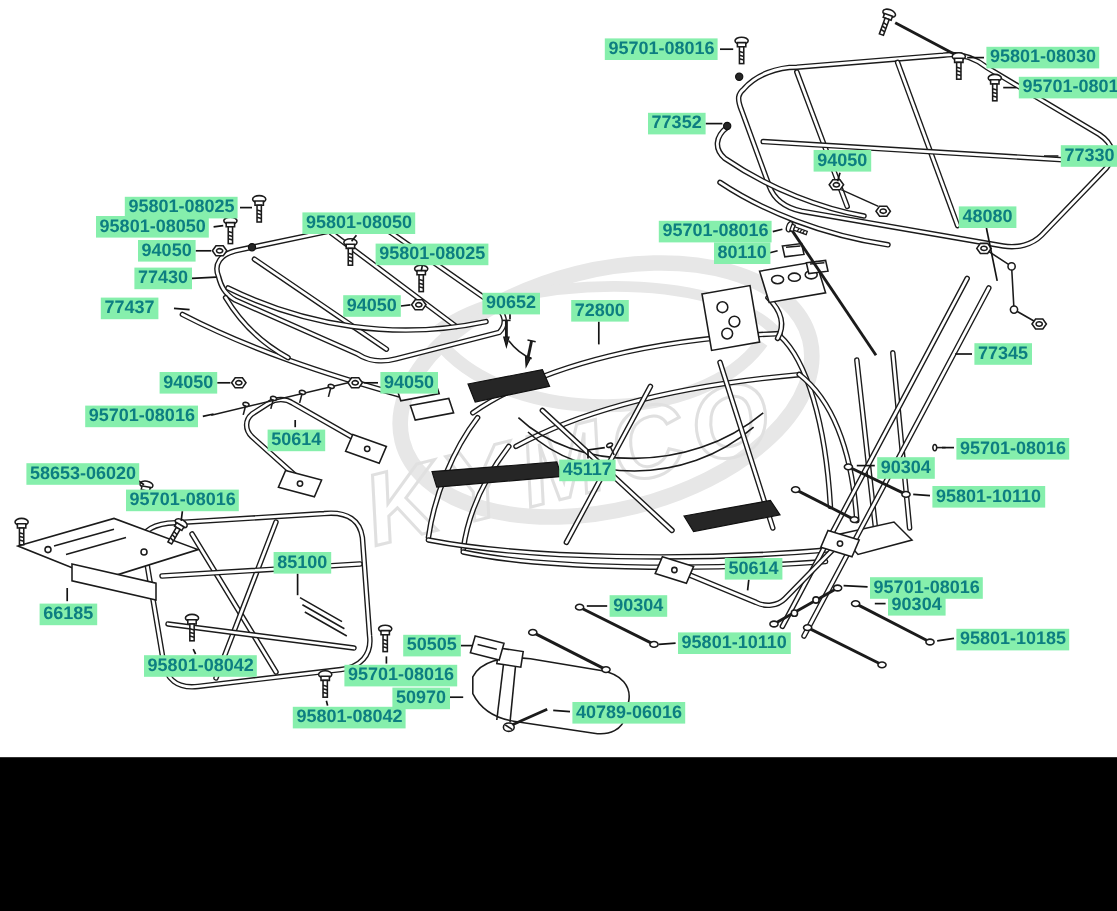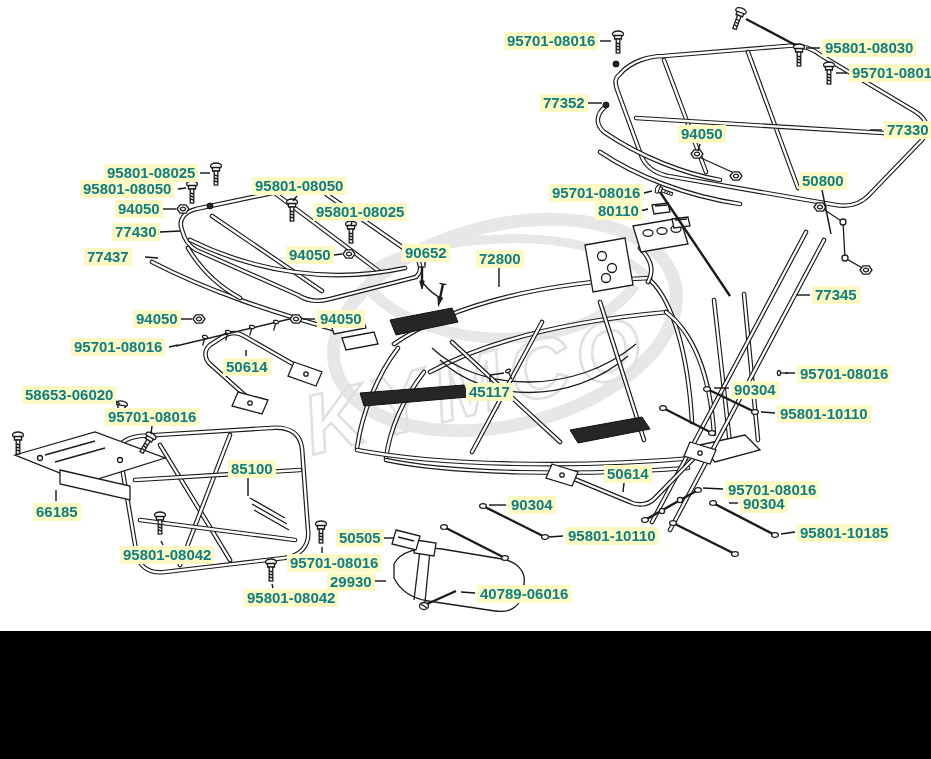--- a/index.html
+++ b/index.html
@@ -1,19 +1,19 @@
 <!DOCTYPE html>
 <html><head>
 <meta charset="utf-8">
 <style>
   html,body{margin:0;padding:0;background:#fff;}
   .stage{position:relative;width:931px;height:759px;background:#fff;overflow:hidden;
          font-family:"Liberation Sans", sans-serif;}
   .part-label{position:absolute;font-size:15px;font-weight:bold;line-height:18px;
-      color:#0d7e81;background:#fef9c3;padding:0 3px;white-space:nowrap;cursor:pointer;}
+      color:#0d7e81;background:#86efac;padding:0 3px;white-space:nowrap;cursor:pointer;}
   svg{position:absolute;left:0;top:0;}
   .tube{fill:none;stroke:#1b1b1b;stroke-width:4.6;stroke-linecap:round;stroke-linejoin:round;}
   .tube-top{fill:none;stroke:#ffffff;stroke-width:2.3;stroke-linecap:round;stroke-linejoin:round;}
   .thin{fill:none;stroke:#1b1b1b;stroke-width:1.3;}
   .rod{fill:none;stroke:#1b1b1b;stroke-width:2.4;}
   .plate{fill:#ffffff;stroke:#1b1b1b;stroke-width:1.3;}
   .dark{fill:#262626;stroke:#111;stroke-width:1;}
   .lead{stroke:#141414;stroke-width:1.4;fill:none;}
   .wm{stroke:#e7e7e7;fill:none;}
   .wmtext{fill:none;stroke:#e0e0e0;stroke-width:2.5;font-weight:bold;font-style:italic;
@@ -337,34 +337,34 @@
 <div class="part-label" style="left:252px;top:177px">95801-08050</div>
 <div class="part-label" style="left:115px;top:200px">94050</div>
 <div class="part-label" style="left:313px;top:203px">95801-08025</div>
 <div class="part-label" style="left:112px;top:223px">77430</div>
 <div class="part-label" style="left:84px;top:248px">77437</div>
 <div class="part-label" style="left:286px;top:246px">94050</div>
 <div class="part-label" style="left:402px;top:244px">90652</div>
 <div class="part-label" style="left:476px;top:250px">72800</div>
 <div class="part-label" style="left:549px;top:184px">95701-08016</div>
 <div class="part-label" style="left:595px;top:202px">80110</div>
-<div class="part-label" style="left:799px;top:172px">50800</div>
+<div class="part-label" style="left:799px;top:172px">48080</div>
 <div class="part-label" style="left:812px;top:286px">77345</div>
 <div class="part-label" style="left:133px;top:310px">94050</div>
 <div class="part-label" style="left:317px;top:310px">94050</div>
 <div class="part-label" style="left:71px;top:338px">95701-08016</div>
 <div class="part-label" style="left:223px;top:358px">50614</div>
 <div class="part-label" style="left:22px;top:386px">58653-06020</div>
 <div class="part-label" style="left:105px;top:408px">95701-08016</div>
 <div class="part-label" style="left:228px;top:460px">85100</div>
 <div class="part-label" style="left:33px;top:503px">66185</div>
 <div class="part-label" style="left:120px;top:546px">95801-08042</div>
 <div class="part-label" style="left:336px;top:529px">50505</div>
 <div class="part-label" style="left:287px;top:554px">95701-08016</div>
-<div class="part-label" style="left:327px;top:573px">29930</div>
+<div class="part-label" style="left:327px;top:573px">50970</div>
 <div class="part-label" style="left:244px;top:589px">95801-08042</div>
 <div class="part-label" style="left:477px;top:585px">40789-06016</div>
 <div class="part-label" style="left:466px;top:383px">45117</div>
 <div class="part-label" style="left:731px;top:381px">90304</div>
 <div class="part-label" style="left:797px;top:365px">95701-08016</div>
 <div class="part-label" style="left:777px;top:405px">95801-10110</div>
 <div class="part-label" style="left:604px;top:465px">50614</div>
 <div class="part-label" style="left:725px;top:481px">95701-08016</div>
 <div class="part-label" style="left:740px;top:495px">90304</div>
 <div class="part-label" style="left:508px;top:496px">90304</div>

